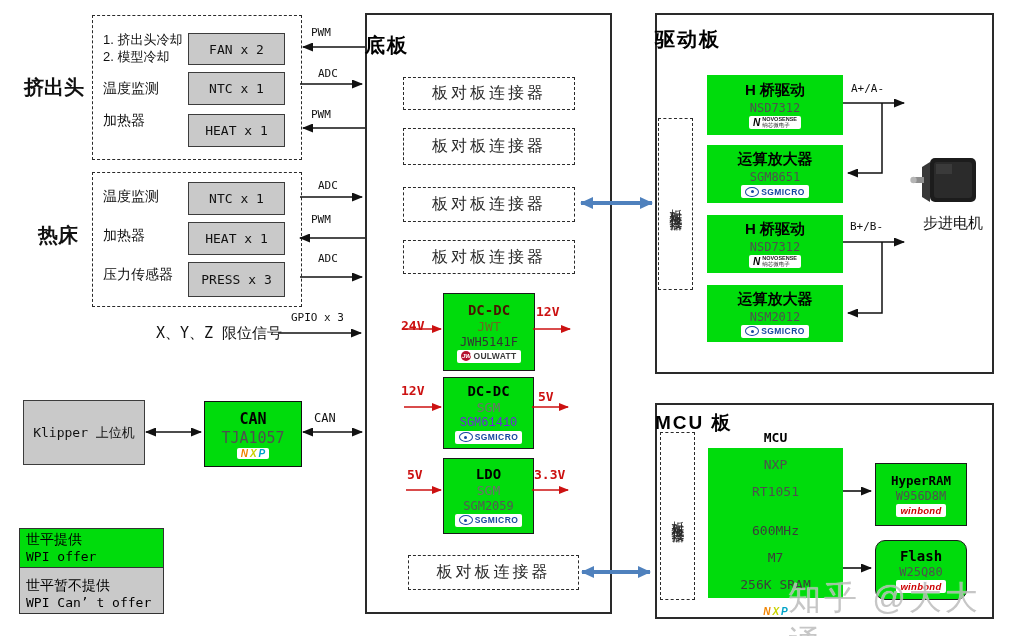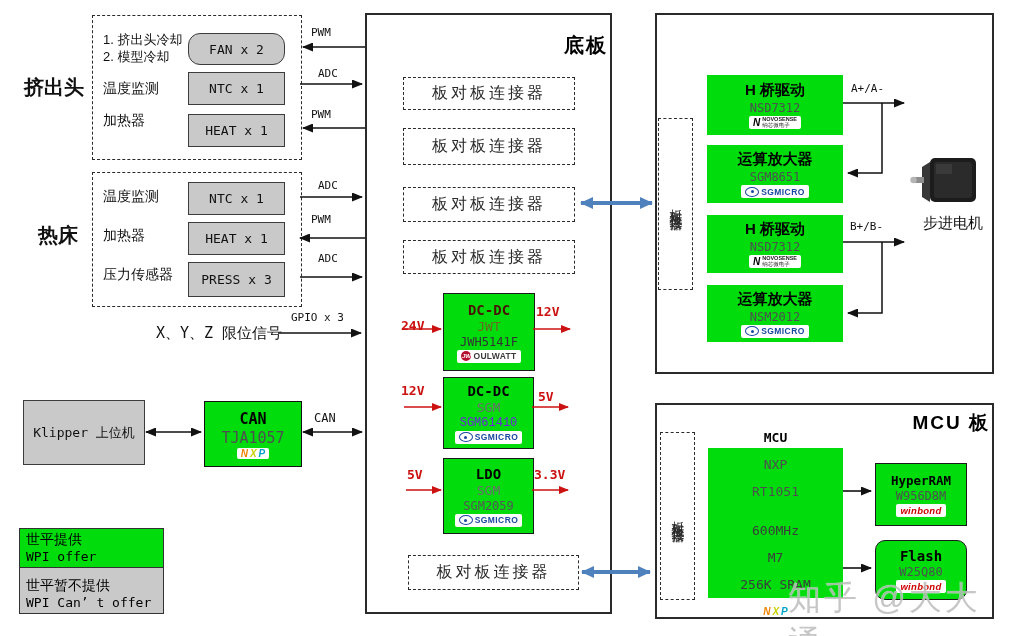--- a/index.html
+++ b/index.html
@@ -1,21 +1,21 @@
 <!DOCTYPE html>
 <html><head>
 <meta charset="utf-8">
 <style>
   html,body{margin:0;padding:0;background:#ffffff;}
   #canvas{position:relative;width:1010px;height:636px;background:#fff;overflow:hidden;
           font-family:"Liberation Sans","DejaVu Sans",sans-serif;color:#111;}
   .abs{position:absolute;}
   .mono{font-family:"DejaVu Sans Mono","Liberation Mono",monospace;}
   .board{border:2px solid #2a2a2a;background:#fff;}
-  .btitle{font-weight:bold;font-size:20px;color:#000;text-align:right;letter-spacing:2px;}
+  .btitle{font-weight:bold;font-size:20px;color:#000;text-align:left;letter-spacing:2px;}
   .dashgrp{border:1.6px dashed #2a2a2a;background:#fff;}
   .graybox{background:#c9c9c9;border:1px solid #3c3c3c;display:flex;align-items:center;justify-content:center;
            font-size:13px;color:#111;}
   .dconn{border:1.6px dashed #2a2a2a;display:flex;align-items:center;justify-content:center;
          font-size:16px;color:#2a2a2a;letter-spacing:3px;background:#fff;}
   .vconn{writing-mode:vertical-rl;text-orientation:upright;letter-spacing:2px;font-size:13px;}
   .chip{background:#00dc0c;display:flex;flex-direction:column;align-items:center;justify-content:center;gap:1px;}
   .chip.bordered{border:1.3px solid #1a1a1a;}
   .ctitle{font-weight:bold;font-size:14px;color:#000;}
   .cpart{font-size:12px;color:#4f4f4f;}
@@ -89,21 +89,21 @@
 
     <line x1="581" y1="203" x2="652" y2="203" stroke="#4f81bd" stroke-width="4" marker-start="url(#mBl)" marker-end="url(#mBl)"></line>
     <line x1="582" y1="572" x2="650" y2="572" stroke="#4f81bd" stroke-width="4" marker-start="url(#mBl)" marker-end="url(#mBl)"></line>
   </svg>
 
   <div class="abs" style="left:24px;top:74px;font-size:20px;font-weight:bold;">挤出头</div>
 
   <div class="abs dashgrp" style="left:92px;top:15px;width:208px;height:143px;"></div>
   <div class="abs" style="left:103px;top:31px;font-size:13px;">1. 挤出头冷却</div>
   <div class="abs" style="left:103px;top:48px;font-size:13px;">2. 模型冷却</div>
-  <div class="abs graybox mono" style="left:188px;top:33px;width:95px;height:30px;border-radius:12px;">FAN x 2</div>
+  <div class="abs graybox mono" style="left:188px;top:33px;width:95px;height:30px;">FAN x 2</div>
   <div class="abs rowlab" style="left:103px;top:80px;">温度监测</div>
   <div class="abs graybox mono" style="left:188px;top:72px;width:95px;height:31px;">NTC x 1</div>
   <div class="abs rowlab" style="left:103px;top:112px;">加热器</div>
   <div class="abs graybox mono" style="left:188px;top:114px;width:95px;height:31px;">HEAT x 1</div>
 
   <div class="abs" style="left:38px;top:222px;font-size:20px;font-weight:bold;">热床</div>
 
   <div class="abs dashgrp" style="left:92px;top:172px;width:208px;height:133px;"></div>
   <div class="abs rowlab" style="left:103px;top:188px;">温度监测</div>
   <div class="abs graybox mono" style="left:188px;top:182px;width:95px;height:31px;">NTC x 1</div>
@@ -186,20 +186,21 @@
   <div class="abs vlabel mono" style="left:401px;top:306px;margin-top:12px;">24V</div>
   <div class="abs vlabel mono" style="left:536px;top:304px;">12V</div>
   <div class="abs vlabel mono" style="left:401px;top:383px;">12V</div>
   <div class="abs vlabel mono" style="left:538px;top:389px;">5V</div>
   <div class="abs vlabel mono" style="left:407px;top:467px;">5V</div>
   <div class="abs vlabel mono" style="left:534px;top:467px;">3.3V</div>
 
   <div class="abs dconn" style="left:408px;top:555px;width:169px;height:33px;">板对板连接器</div>
 
   <div class="abs board" style="left:655px;top:13px;width:335px;height:357px;"></div>
+  <div class="abs btitle" style="left:655px;top:26px;width:335px;">驱动板</div>
 
   <div class="abs dconn vconn" style="left:658px;top:118px;width:33px;height:170px;">板对板连接器</div>
 
   <div class="abs chip" style="left:707px;top:75px;width:136px;height:60px;">
     <span class="ctitle" style="font-size:15px;">H 桥驱动</span>
     <span class="cpart mono">NSD7312</span>
     <span class="logo">
       <b class="nvN">N</b>
       <span class="nvcol">
           <b>NOVOSENSE</b>

